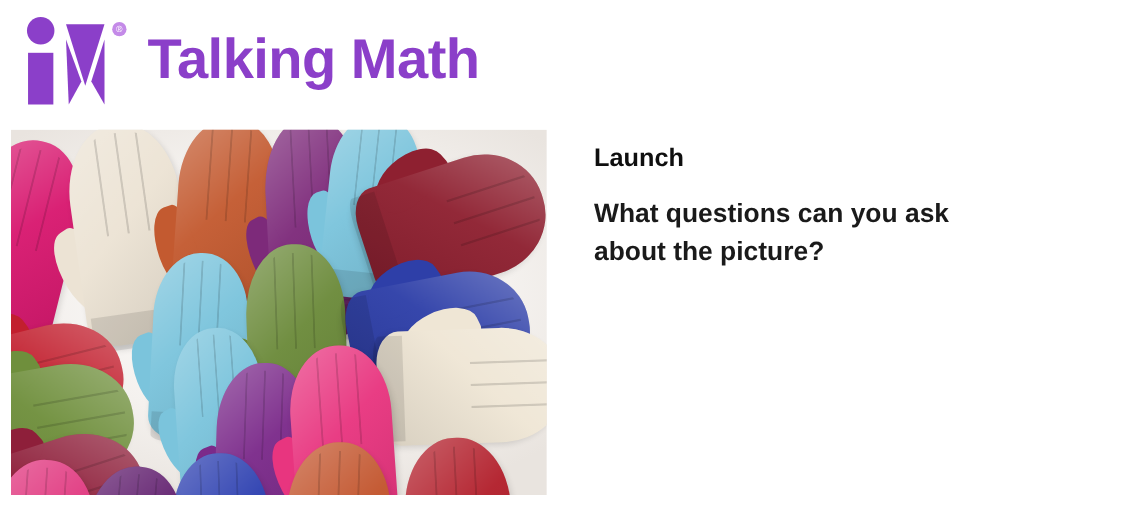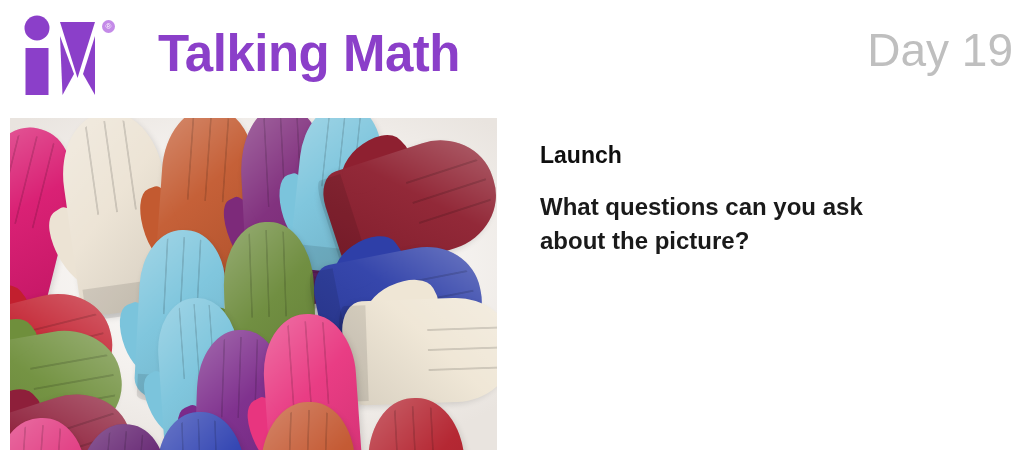--- a/index.html
+++ b/index.html
@@ -50,21 +50,21 @@
     font-size: 8px;
     line-height: 13px;
     text-align: center;
     font-family: "Liberation Sans", sans-serif;
   }
   .title {
     font-size: 51px;
     font-weight: bold;
     color: #8b3fc9;
     letter-spacing: -0.5px;
-    margin-left: 38px;
+    margin-left: 14px;
     white-space: nowrap;
     line-height: 1;
     padding-bottom: 4px;
   }
   .day-label {
     position: absolute;
     right: 11px;
     top: 27px;
     font-size: 46px;
     color: #bfbfbf;
@@ -150,21 +150,20 @@
     border-radius: 0 0 22% 22%;
     background: rgba(0,0,0,0.10);
   }
 
   
   .text-col {
     position: absolute;
     left: 540px;
     top: 20px;
     width: 440px;
-    margin-top: 12px;
   }
   .launch-heading {
     font-size: 23px;
     font-weight: bold;
     color: #0f0f0f;
     margin: 0 0 20px 0;
     line-height: 1.2;
   }
   .prompt-text {
     font-size: 24px;
@@ -189,21 +188,20 @@
         <polygon points="44,8 79,8 61.5,64" fill="#8b3fc9"></polygon>
         <polygon points="44,22 58,60 46.5,81" fill="#8b3fc9"></polygon>
         <polygon points="79,22 79,81 67,60" fill="#8b3fc9"></polygon>
       </svg>
       <span class="reg-mark">®</span>
     </div>
 
     <div class="title">Talking Math</div>
   </div>
 
-  <div class="day-label">Day 19</div>
 </div>
 
 <div class="content">
 
   <div class="photo-frame">
     <div class="photo-canvas">
 
       <div class="glove" style="left:-42px; top:8px; width:96px; height:196px; background:#d8186f; transform:rotate(14deg);">
         <div class="sheen"></div>
           <div class="cuff"></div>

